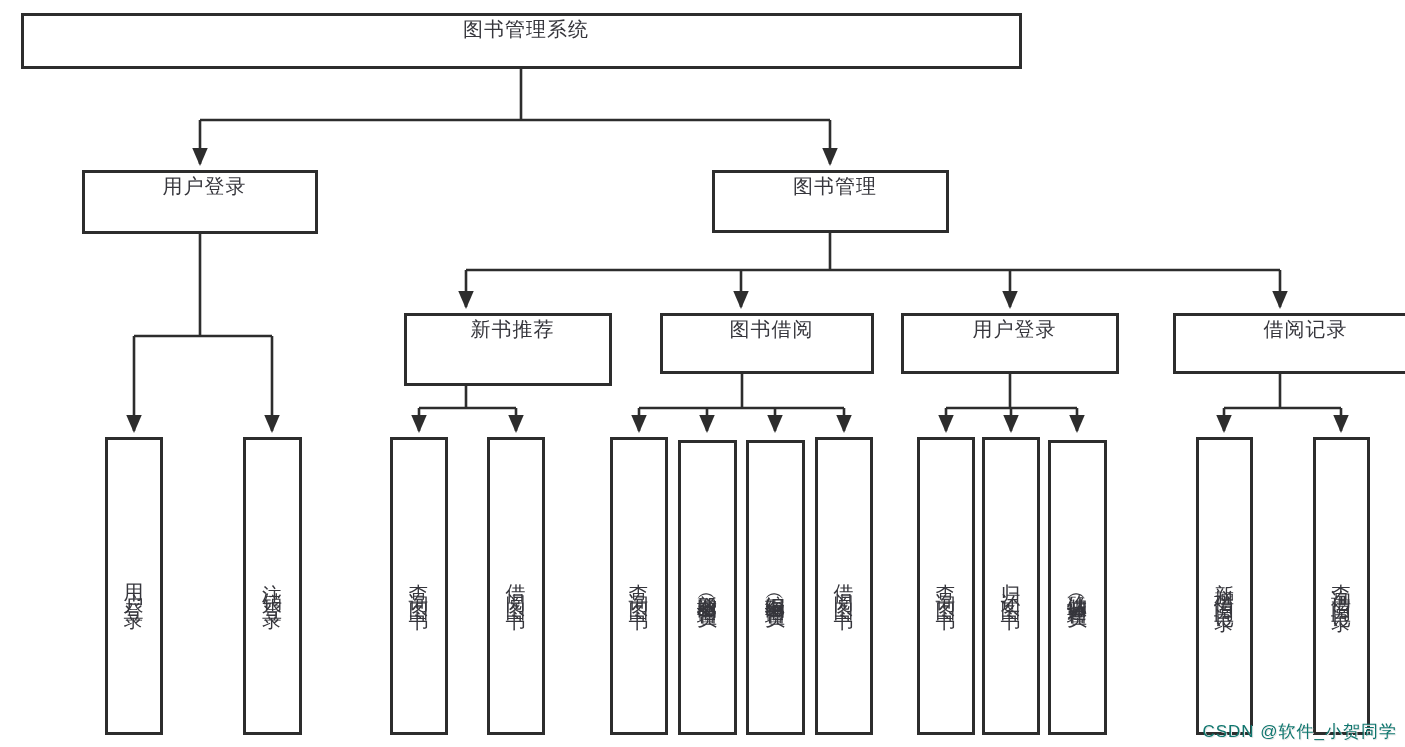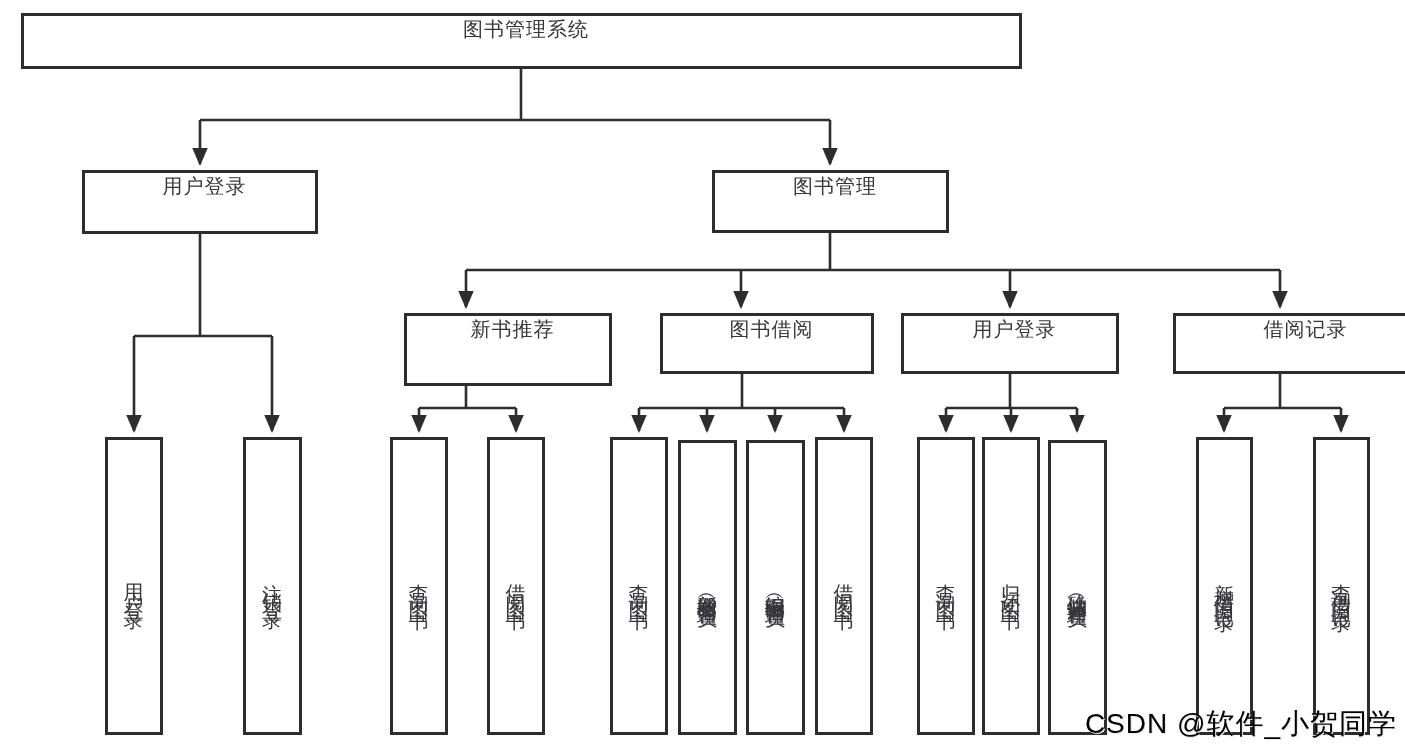--- a/index.html
+++ b/index.html
@@ -37,22 +37,22 @@
     writing-mode:vertical-rl;
     text-orientation:mixed;
     letter-spacing:9px;
     line-height:1;
   }
   .vbox .vtext.mid{letter-spacing:6px;}
   .vbox .vtext.long{letter-spacing:2px;}
   .watermark{
     position:absolute;
     right:8px;bottom:4px;
-    font-size:28px;
-    color:#000000;
+    font-size:17px;
+    color:#0f766e;
     text-shadow:1px 1px 0 #e8e8e8;
     z-index:3;
     letter-spacing:1px;
   }
 </style>
 </head>
 <body>
 
 <div class="canvas">
 

